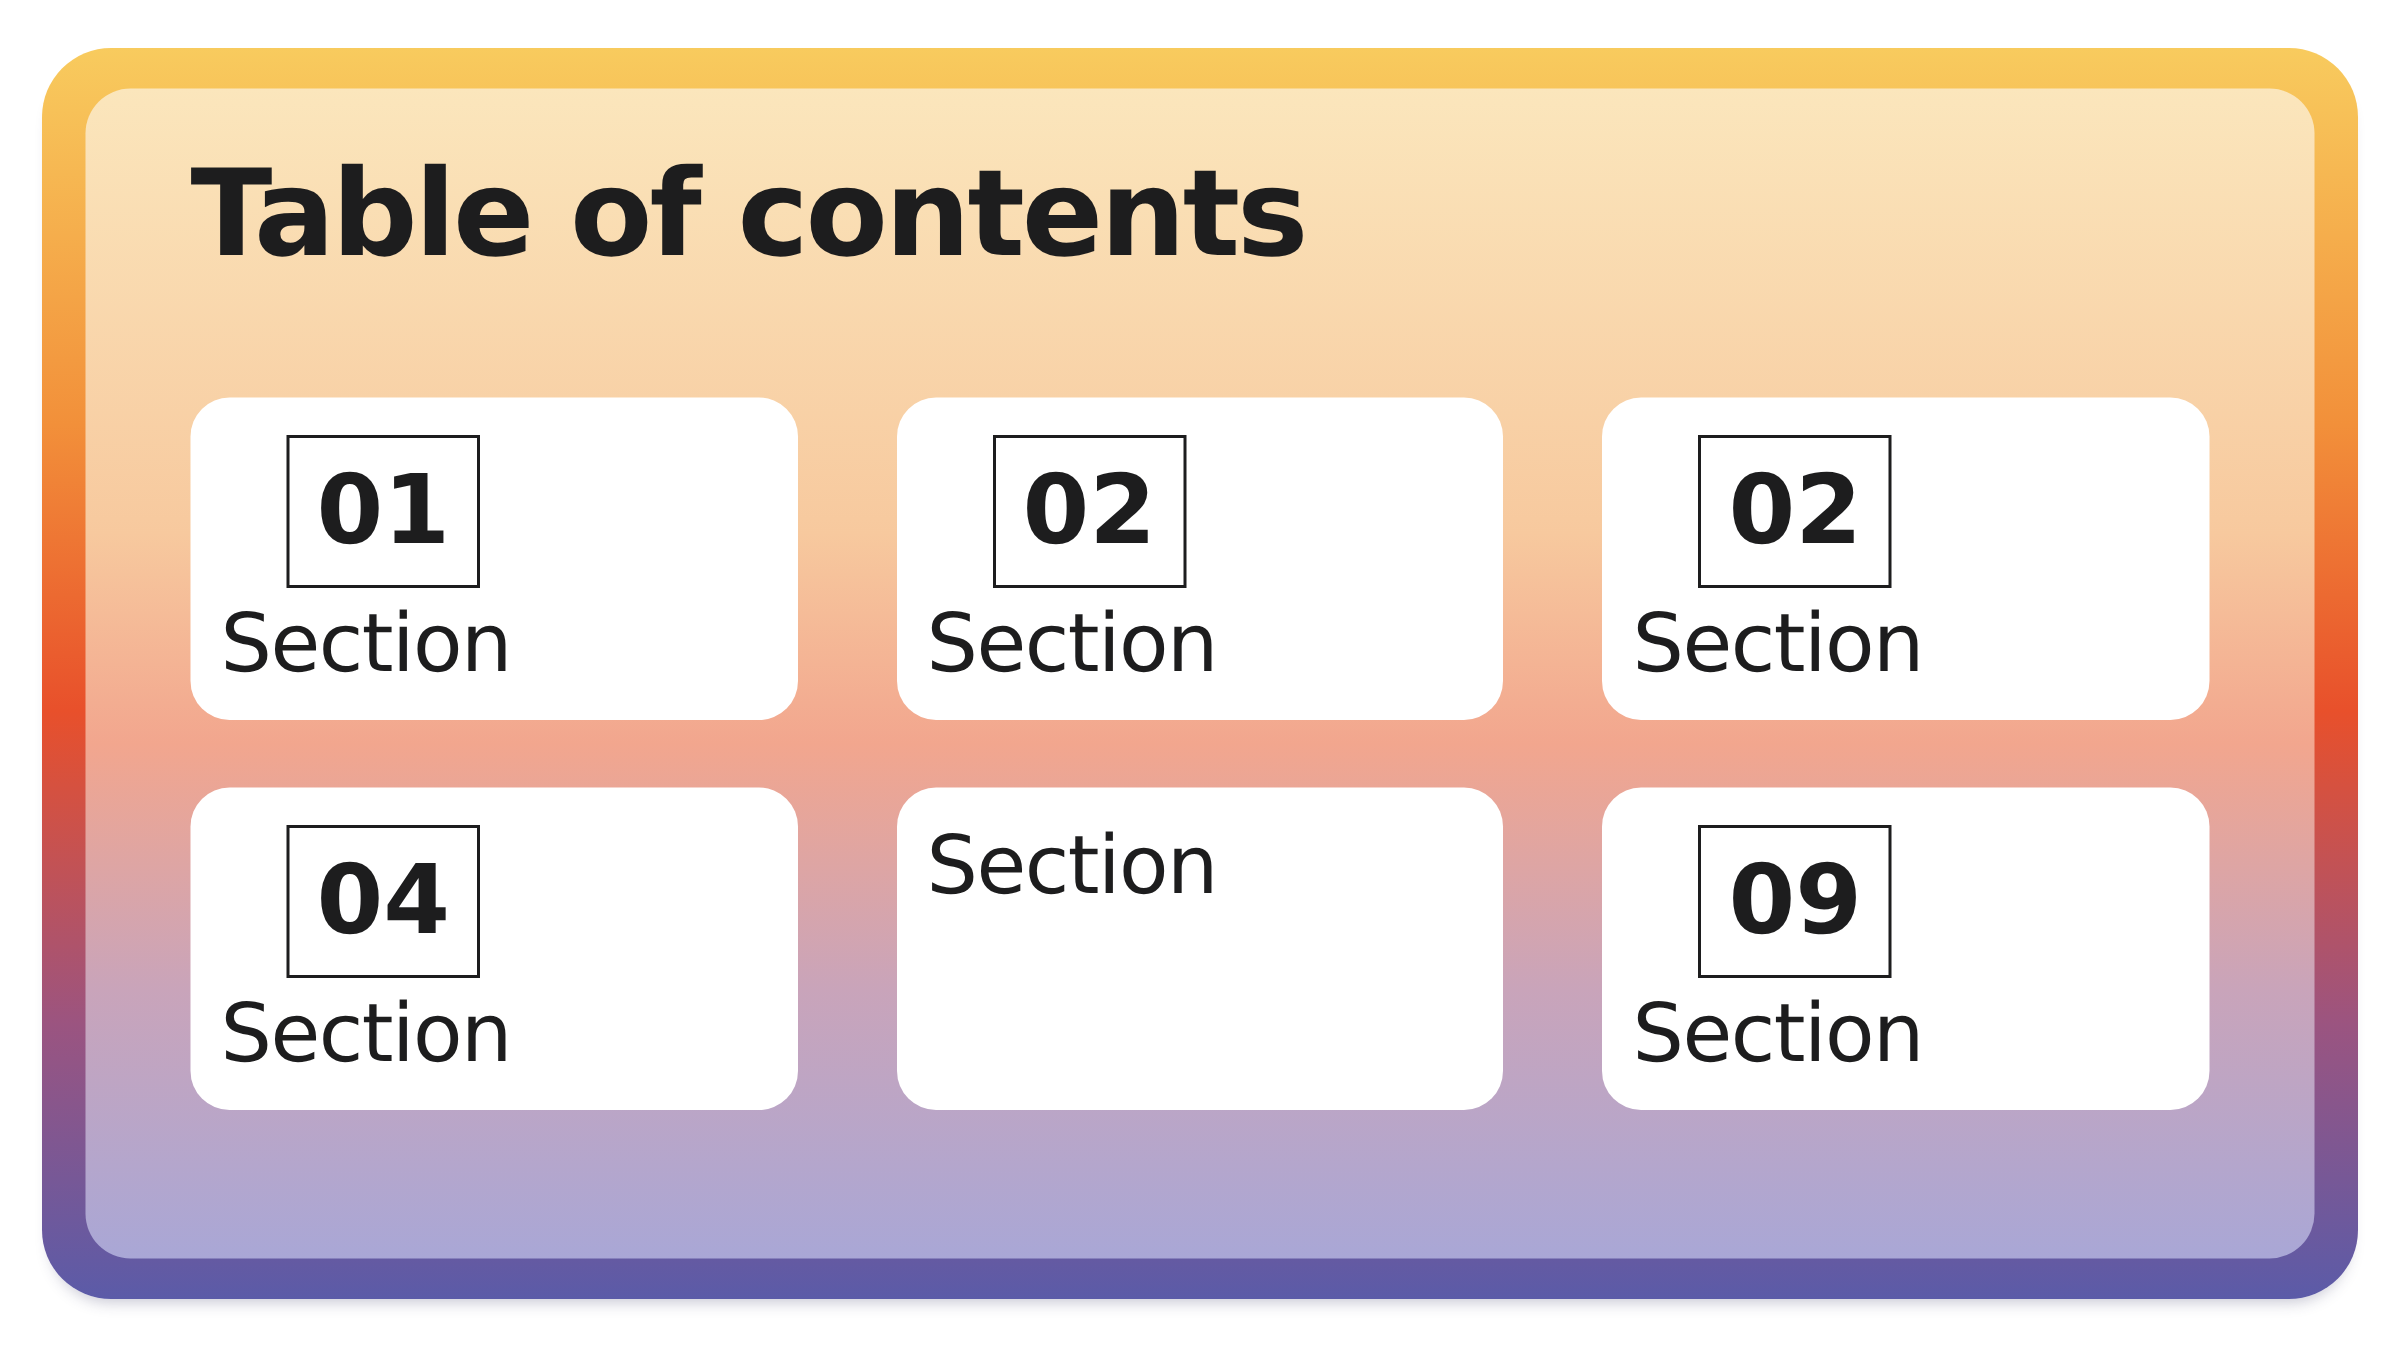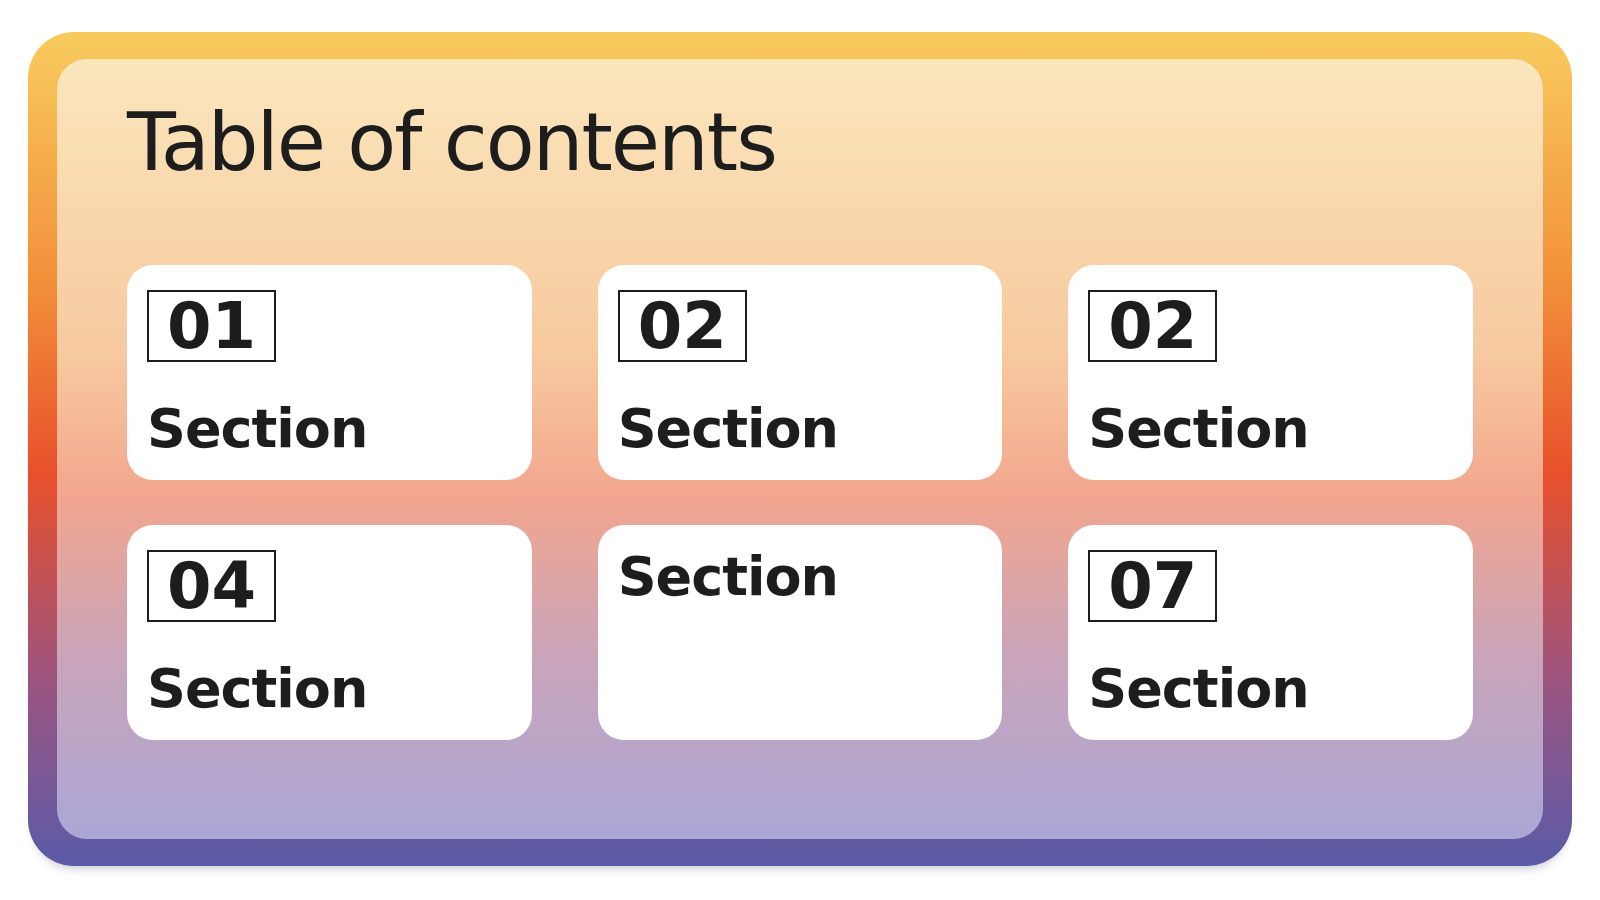--- a/index.html
+++ b/index.html
@@ -47,21 +47,21 @@
   }
   .content {
     position: absolute;
     inset: 0;
     padding: 36px 70px 0 70px;
     box-sizing: border-box;
   }
   .title {
     margin: 0;
     font-size: 80px;
-    font-weight: normal;
+    font-weight: bold;
     letter-spacing: -2px;
     line-height: 1.2;
     color: var(--text-color, #1D1D1E);
   }
   .grid {
     margin-top: 74px;
     display: grid;
     grid-template-columns: repeat(3, 1fr);
     column-gap: 66px;
     row-gap: 45px;
@@ -73,37 +73,38 @@
     box-sizing: border-box;
     padding: 25px 22px 18px 20px;
     display: flex;
     flex-direction: column;
     justify-content: space-between;
     align-items: flex-start;
     cursor: pointer;
   }
   .num-box {
     width: 129px;
-    height: 72px;
+    height: 102px;
     box-sizing: border-box;
     border: 2px solid var(--text-color, #1D1D1E);
     background: var(--card-background, #FFFFFF);
     display: flex;
     align-items: center;
     justify-content: center;
+    margin-left: 44px;
   }
   .num {
     font-size: 64px;
     font-weight: bold;
     line-height: 1;
     color: var(--text-color, #1D1D1E);
   }
   .label {
     font-size: 54px;
-    font-weight: bold;
+    font-weight: normal;
     letter-spacing: -1px;
     line-height: 1;
     padding-bottom: 6px;
     color: var(--text-color, #1D1D1E);
   }
 </style>
 </head>
 <body>
 
 <div class="stage">
@@ -142,21 +143,21 @@
             </div>
             <div class="label">Section</div>
           </div>
 
           <div class="card">
             <div class="label">Section</div>
           </div>
 
           <div class="card">
             <div class="num-box">
-              <span class="num">07</span>
+              <span class="num">09</span>
             </div>
             <div class="label">Section</div>
           </div>
 
         </div>
       </div>
     </div>
   </div>
 </div>
 

